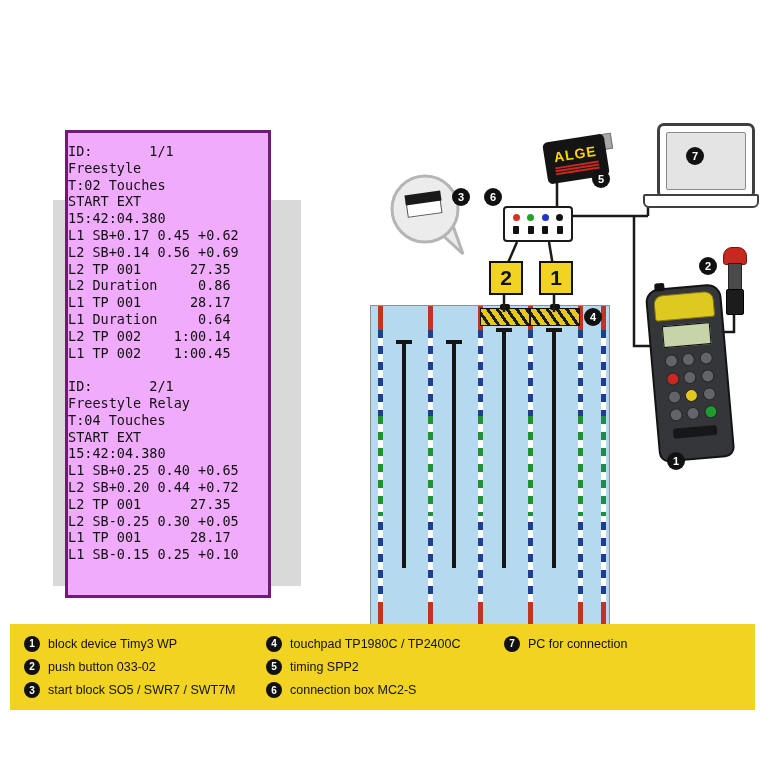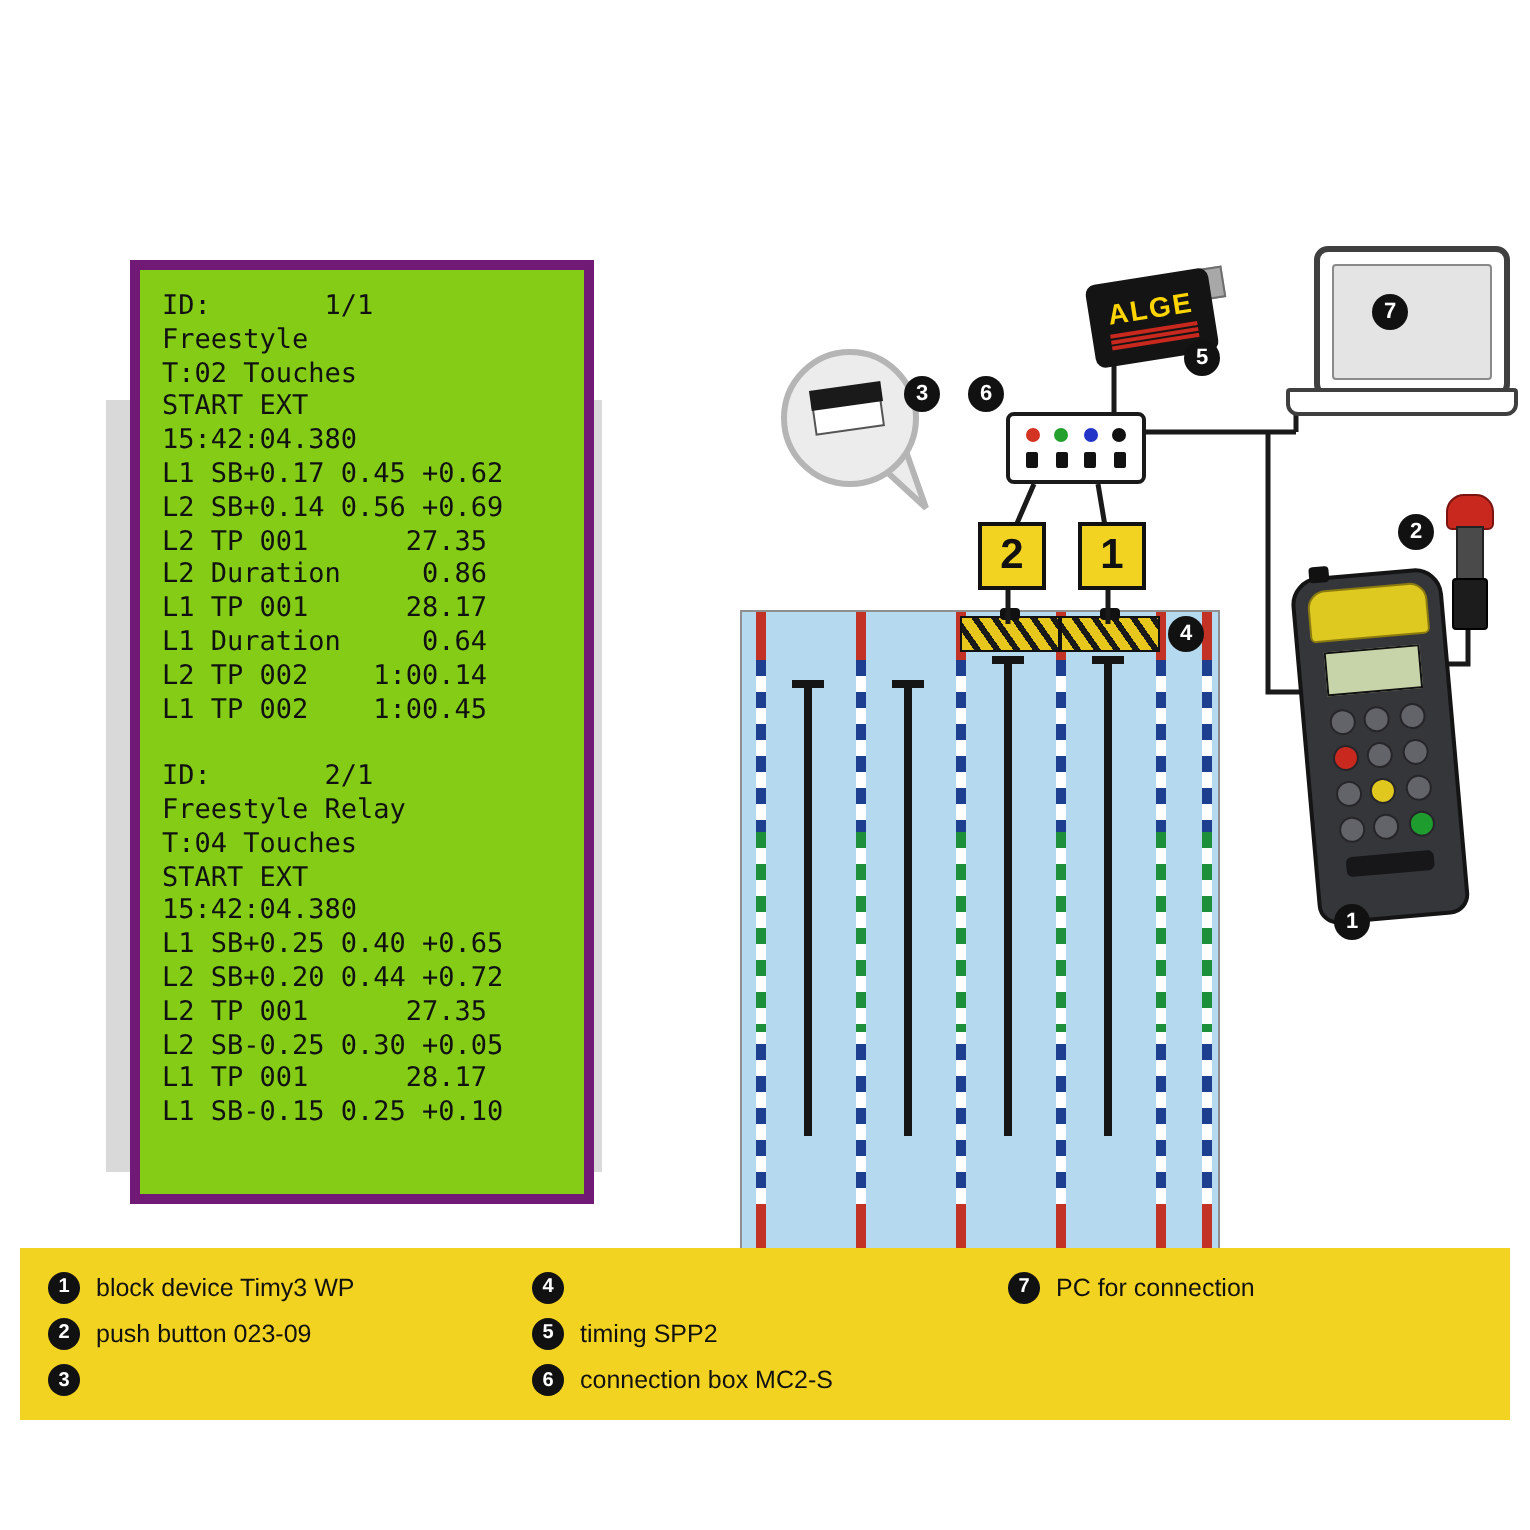--- a/index.html
+++ b/index.html
@@ -1,22 +1,22 @@
 <!DOCTYPE html>
 <html><head>
 <meta charset="utf-8">
 <style>
   html,body{margin:0;padding:0;background:#fff;}
   .page{position:relative;width:765px;height:765px;background:#ffffff;overflow:hidden;
         font-family:"Liberation Sans",sans-serif;}
 
   
   .printout-shadow{position:absolute;left:53px;top:200px;width:248px;height:386px;background:#d9d9d9;}
-  .printout{position:absolute;left:65px;top:130px;width:200px;height:442px;background:#84cc16;
-            border:5px solid #701a75;padding:10px 11px;}
+  .printout{position:absolute;left:65px;top:130px;width:200px;height:442px;background:#f0abfc;
+            border:3px solid #701a75;padding:10px 0;}
   .printblock{margin:0;font-family:"DejaVu Sans Mono",monospace;font-size:13.5px;line-height:16.8px;
               color:#111;white-space:pre;}
   .printblock.second{margin-top:16.8px;}
 
   
   .pool{position:absolute;left:370px;top:305px;width:238px;height:322px;background:#b5d9ef;
         border:1px solid #8f8f8f;overflow:hidden;}
   .rope{position:absolute;top:0;height:320px;width:5px;
         background:repeating-linear-gradient(180deg,#ffffff 0 8px,#1e3f8f 8px 16px);}
   .rope::before{content:"";position:absolute;left:0;right:0;top:110px;height:100px;
@@ -231,27 +231,29 @@
   <div class="badge callout" style="left:484px;top:188px">6</div>
   <div class="badge callout" style="left:686px;top:147px">7</div>
 
   <div class="legend">
     <div class="legend-item">
       <span class="badge sm">1</span>
       <span class="legend-label">block device Timy3 WP</span>
     </div>
     <div class="legend-item">
       <span class="badge sm">2</span>
-      <span class="legend-label">push button 023-09</span>
+      <span class="legend-label">push button 033-02</span>
     </div>
     <div class="legend-item">
       <span class="badge sm">3</span>
+      <span class="legend-label">start block SO5 / SWR7 / SWT7M</span>
     </div>
     <div class="legend-item">
       <span class="badge sm">4</span>
+      <span class="legend-label">touchpad TP1980C / TP2400C</span>
     </div>
     <div class="legend-item">
       <span class="badge sm">5</span>
       <span class="legend-label">timing SPP2</span>
     </div>
     <div class="legend-item">
       <span class="badge sm">6</span>
       <span class="legend-label">connection box MC2-S</span>
     </div>
     <div class="legend-item">

